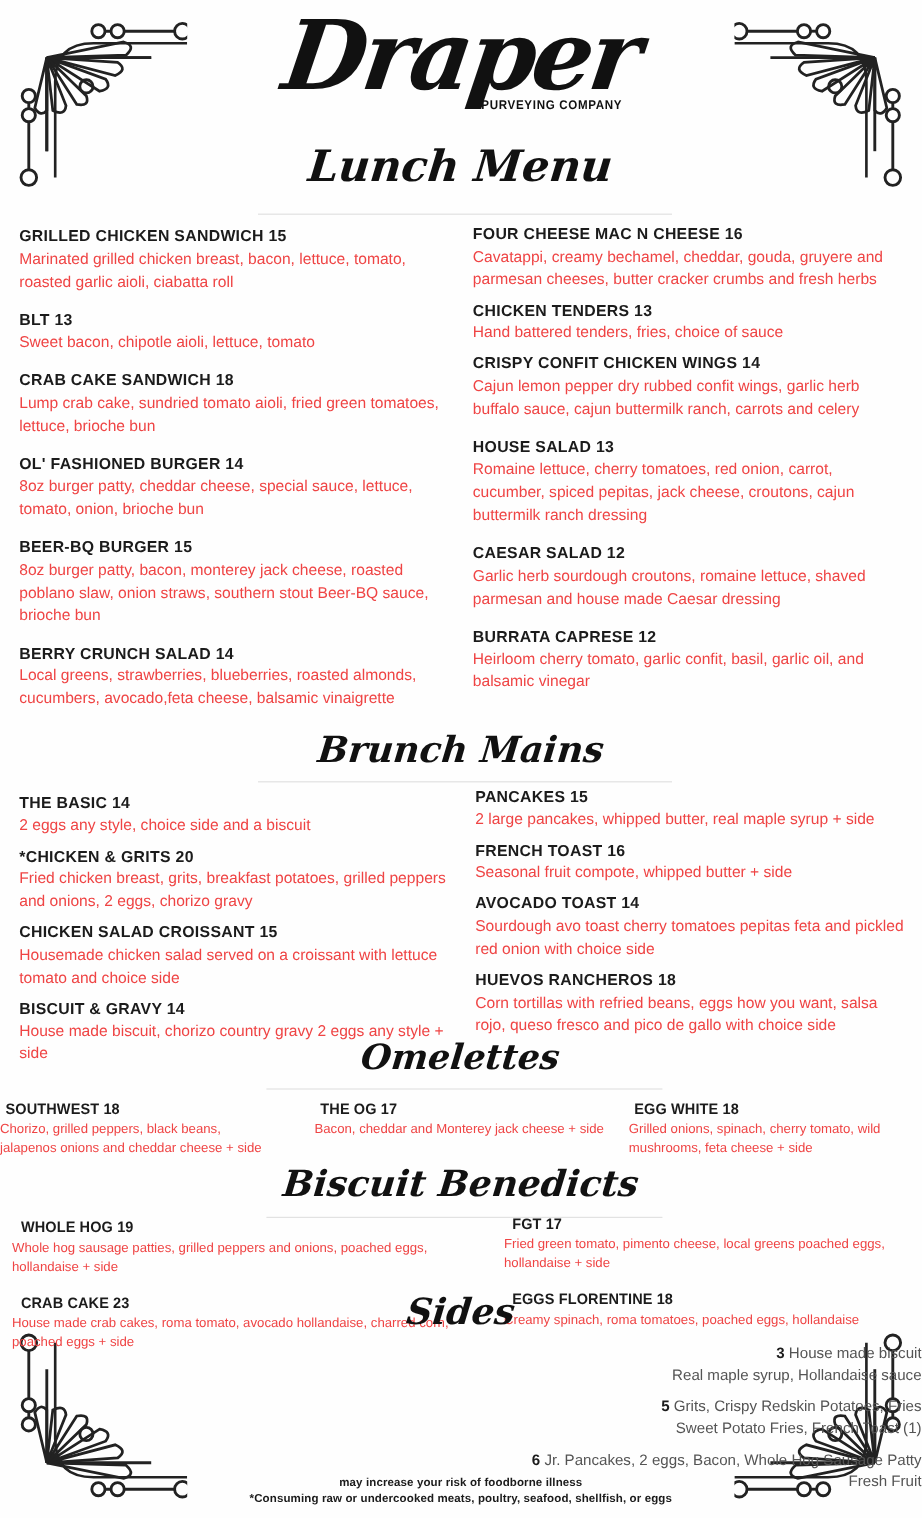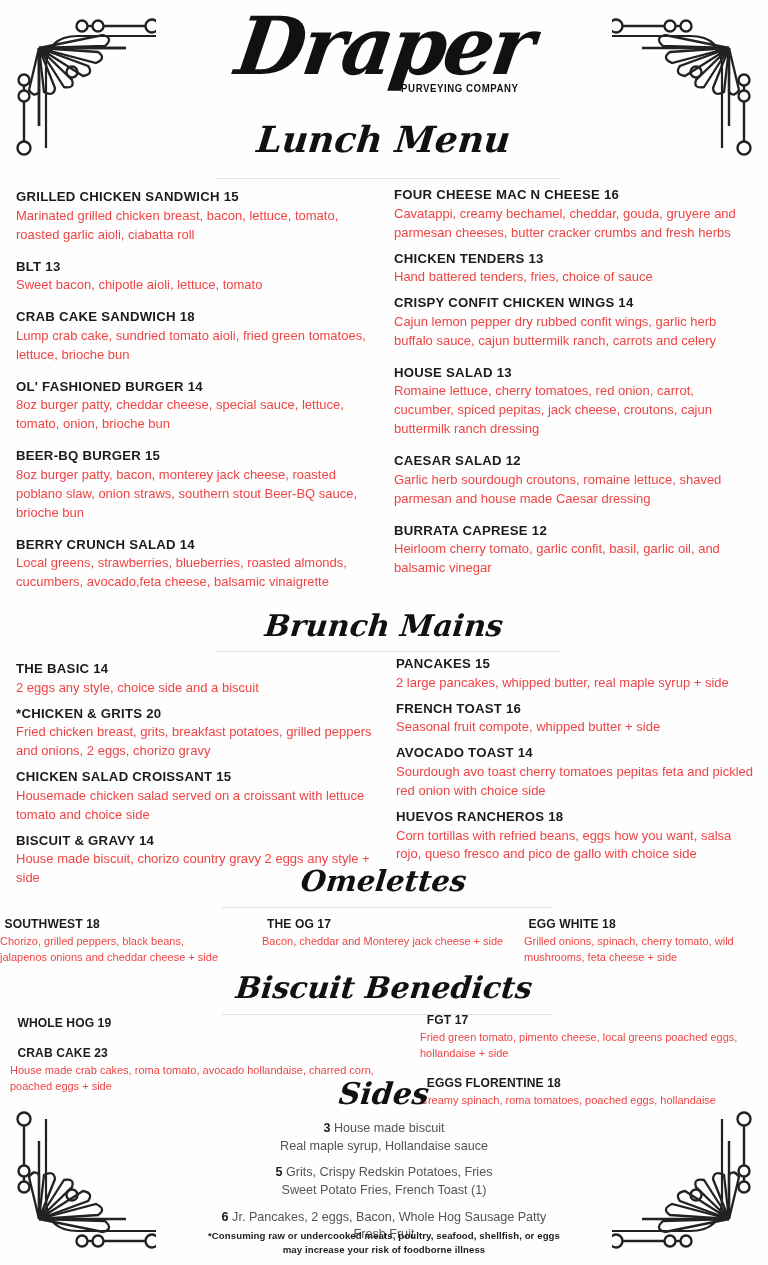--- a/index.html
+++ b/index.html
@@ -65,21 +65,21 @@
   .item.tight{margin-bottom:7px;}
 
   
   .cond .nm{font-size:12.6px;letter-spacing:.1px;transform:scaleX(.96);}
   .cond .ds{font-size:11px;}
 
   
   .sec-hdr{position:absolute;left:0;right:0;text-align:center;}
 
   
-  .sides-block{position:absolute;left:0;right:0;text-align:center;}
+  .sides-block{position:absolute;left:0;right:0;text-align:right;}
   .sides-line{font-size:12.6px;color:#545454;line-height:1.4;}
   .sides-line b{color:#1b1b1b;font-weight:700;}
   .disclaimer{
     position:absolute;left:0;right:0;text-align:center;
     font-size:9.6px;font-weight:700;color:#1b1b1b;line-height:1.45;
     letter-spacing:.1px;
   }
 </style>
 </head>
 <body>
@@ -330,20 +330,21 @@
   </div>
 
   <div class="sec-hdr" style="top:970px;">
     <span class="section-script" style="font-size:30px;">Biscuit Benedicts</span>
   </div>
   <div class="divider" style="left:222px;width:330px;top:1014px;"></div>
 
   <div class="col cond" style="left:10px;top:1015px;width:370px;">
     <div class="item">
       <div class="nm">WHOLE HOG  19</div>
+      <div class="ds">Whole hog sausage patties, grilled peppers and onions, poached eggs, hollandaise + side</div>
     </div>
     <div class="item">
       <div class="nm">CRAB CAKE  23</div>
       <div class="ds">House made crab cakes, roma tomato, avocado hollandaise, charred corn, poached eggs + side</div>
     </div>
   </div>
 
   <div class="col cond" style="left:420px;top:1012px;width:340px;">
     <div class="item">
       <div class="nm">FGT  17</div>
@@ -374,17 +375,17 @@
     </div>
     <div class="sides-line" style="margin-top:9px;">
       <b>6</b><span> Jr. Pancakes, 2 eggs, Bacon, Whole Hog Sausage Patty</span>
     </div>
     <div class="sides-line">
       <span>Fresh Fruit</span>
     </div>
   </div>
 
   <div class="disclaimer" style="top:1229px;">
+    <div>may increase your risk of foodborne illness</div>
     <div>*Consuming raw or undercooked meats, poultry, seafood, shellfish, or eggs</div>
-    <div>may increase your risk of foodborne illness</div>
   </div>
 
 </div>
 
 </body></html>

